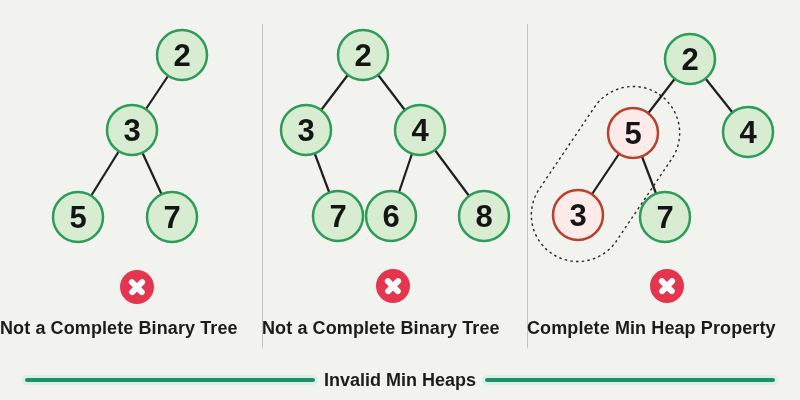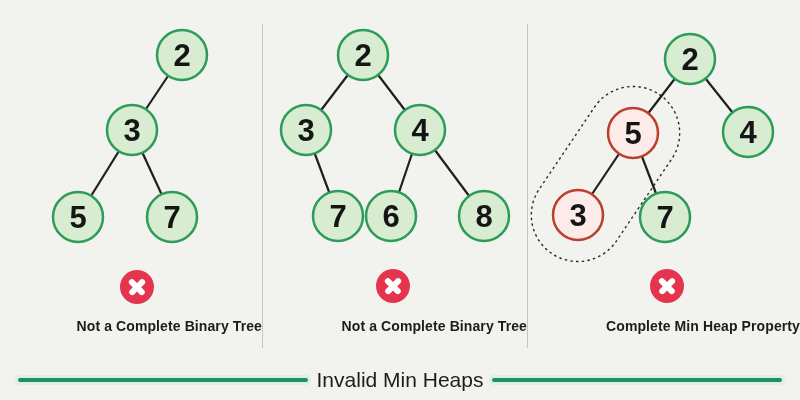--- a/index.html
+++ b/index.html
@@ -42,22 +42,22 @@
     border-radius: 3px;
     background: var(--badge-cross, #ffffff);
   }
   .badge .xbar.a { transform: translate(-50%,-50%) rotate(45deg); }
   .badge .xbar.b { transform: translate(-50%,-50%) rotate(-45deg); }
 
   .caption {
     position: absolute;
     top: 318px;
     height: 20px;
-    text-align: right;
-    font-size: 14px;
+    text-align: left;
+    font-size: 18px;
     font-weight: bold;
     color: var(--caption-text, #1c1c1c);
     letter-spacing: 0.1px;
   }
 
   .footer {
     position: absolute;
     left: 0; right: 0;
     top: 369px;
     height: 22px;
@@ -67,22 +67,22 @@
     gap: 9px;
   }
   .rule {
     width: 290px;
     height: 4.5px;
     border-radius: 3px;
     background: var(--accent-line, #1e8f68);
     box-shadow: 0 0 0 3px var(--accent-halo, #d9f0e7);
   }
   .footer-title {
-    font-size: 21px;
-    font-weight: normal;
+    font-size: 18px;
+    font-weight: bold;
     color: var(--caption-text, #1c1c1c);
     white-space: nowrap;
   }
 </style>
 </head>
 <body>
 
 <div class="canvas">
   <svg id="tree-svg" viewBox="0 0 800 400">
       <line x1="182" y1="55" x2="132" y2="130" stroke="#1f1f1f" stroke-width="2.2"></line>

